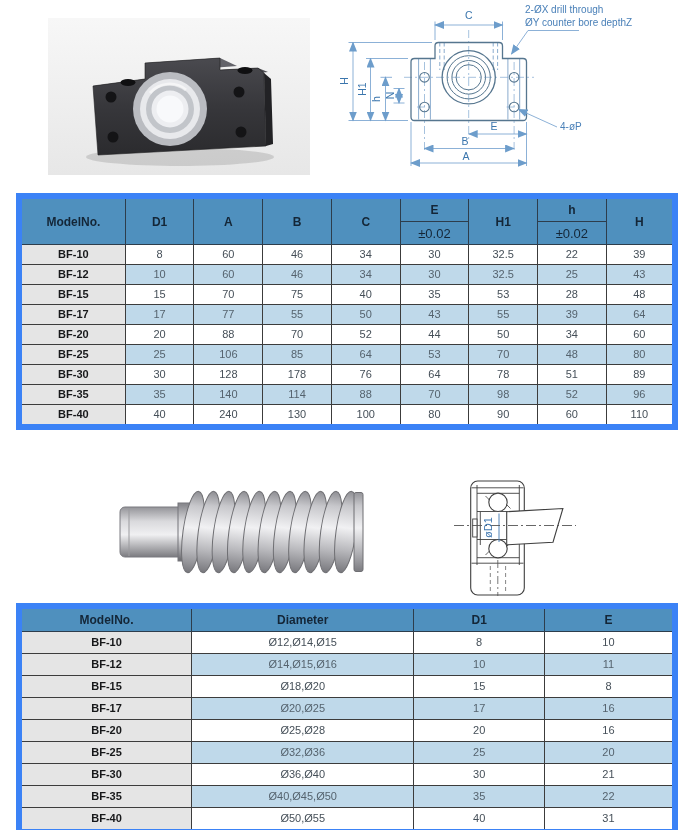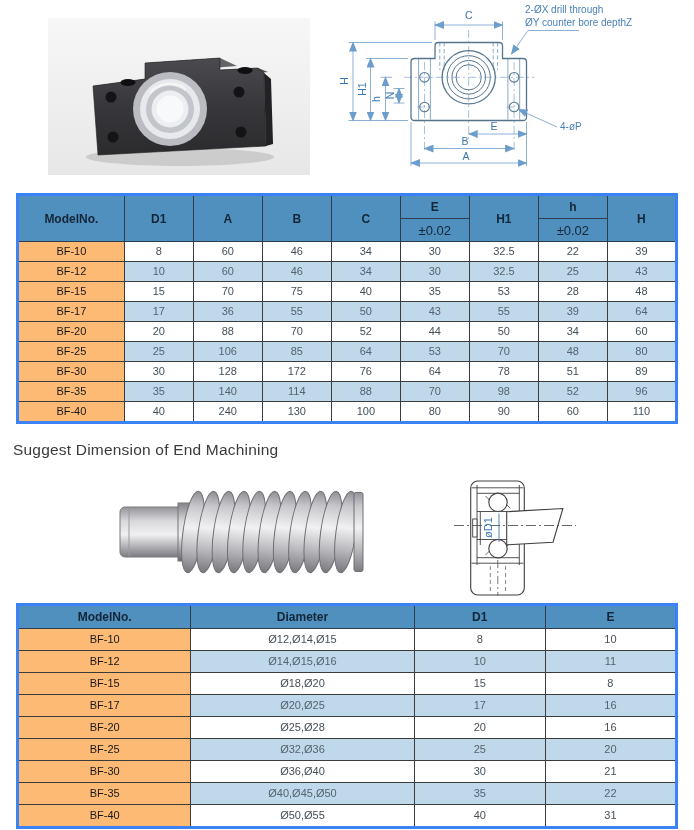--- a/index.html
+++ b/index.html
@@ -1,28 +1,28 @@
 <!DOCTYPE html>
 <html><head>
 <meta charset="utf-8">
 <style>
   html,body{margin:0;padding:0;background:#ffffff;}
   body{width:694px;height:830px;font-family:"Liberation Sans",sans-serif;}
   #page{position:relative;width:694px;height:830px;background:#fff;overflow:hidden;}
   .fig{position:absolute;}
   .title{position:absolute;left:13px;top:441px;font-size:15.5px;color:#3a3a3a;letter-spacing:.2px;}
   table{border-collapse:collapse;table-layout:fixed;width:662px;}
-  .t{position:absolute;left:16px;border:3px solid #3b82f6;}
+  .t{position:absolute;left:16px;border:6px solid #3b82f6;}
   #t1{top:193px;}
   #t2{top:603px;}
   th{background:#4f90be;color:#142637;font-weight:bold;font-size:12px;border:1px solid #2d3d4c;padding:0;height:22px;text-align:center;}
   th.tol{font-weight:normal;font-size:13px;}
   td{border:1px solid #3c3c3c;font-size:11px;color:#454f58;text-align:center;padding:0;height:19px;line-height:1;}
   #t2 td{height:21px;}
-  td.m{background:#fdba74;font-weight:normal;color:#17181a;}
+  td.m{background:#e5e5e5;font-weight:bold;color:#17181a;}
   tbody tr:nth-child(odd) td:not(.m){background:#ffffff;}
   tbody tr:nth-child(even) td:not(.m){background:#bfd9ea;color:#55636e;}
   svg text{font-family:"Liberation Sans",sans-serif;}
   .dimtxt{fill:#3b76ad;font-size:10.5px;}
   .notetxt{fill:#4a80b8;font-size:10px;}
 </style>
 </head>
 <body>
 
 <div id="page">
@@ -198,21 +198,21 @@
         <td>75</td>
         <td>40</td>
         <td>35</td>
         <td>53</td>
         <td>28</td>
         <td>48</td>
       </tr>
       <tr>
         <td class="m">BF-17</td>
         <td>17</td>
-        <td>36</td>
+        <td>77</td>
         <td>55</td>
         <td>50</td>
         <td>43</td>
         <td>55</td>
         <td>39</td>
         <td>64</td>
       </tr>
       <tr>
         <td class="m">BF-20</td>
         <td>20</td>
@@ -232,21 +232,21 @@
         <td>64</td>
         <td>53</td>
         <td>70</td>
         <td>48</td>
         <td>80</td>
       </tr>
       <tr>
         <td class="m">BF-30</td>
         <td>30</td>
         <td>128</td>
-        <td>172</td>
+        <td>178</td>
         <td>76</td>
         <td>64</td>
         <td>78</td>
         <td>51</td>
         <td>89</td>
       </tr>
       <tr>
         <td class="m">BF-35</td>
         <td>35</td>
         <td>140</td>
@@ -264,21 +264,20 @@
         <td>130</td>
         <td>100</td>
         <td>80</td>
         <td>90</td>
         <td>60</td>
         <td>110</td>
       </tr>
     </tbody>
   </table>
 
-  <div class="title">Suggest Dimension of End Machining</div>
 
   <svg class="fig" style="left:70px;top:473px" width="300" height="115" viewBox="0 0 300 115">
     <defs>
       <linearGradient id="metal" x1="0" y1="18" x2="0" y2="100" gradientUnits="userSpaceOnUse">
         <stop offset="0" stop-color="#8e8e93"></stop>
           <stop offset="0.18" stop-color="#c7c7cb"></stop>
         <stop offset="0.45" stop-color="#f1f1f3"></stop>
           <stop offset="0.72" stop-color="#b9b9bd"></stop>
         <stop offset="1" stop-color="#77777c"></stop>
       </linearGradient>

